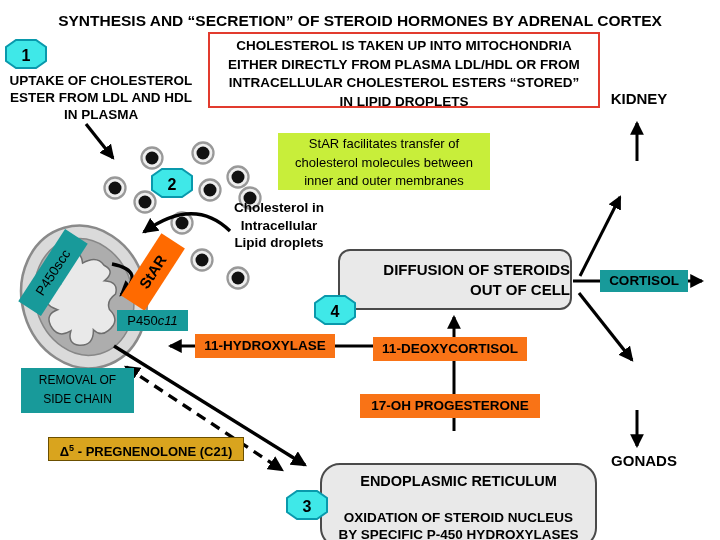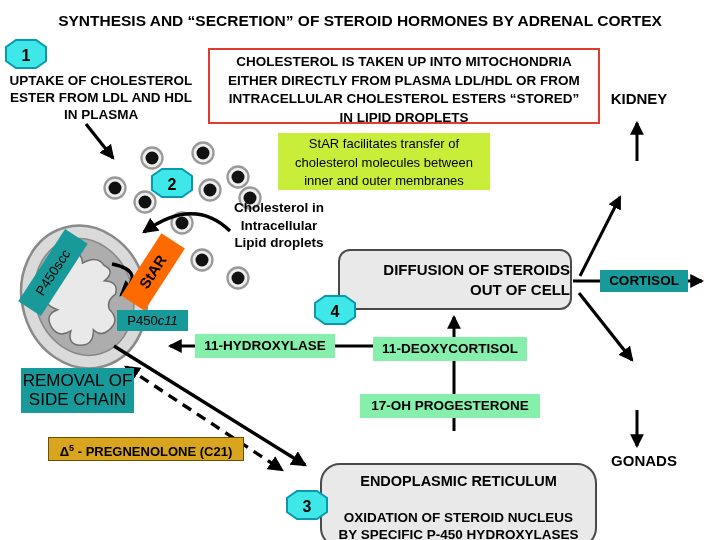--- a/index.html
+++ b/index.html
@@ -5,38 +5,38 @@
   html,body{margin:0;padding:0;background:#fff;}
   #slide{position:relative;width:720px;height:540px;background:#fff;overflow:hidden;
          font-family:"Liberation Sans",sans-serif;color:#000;}
   .abs{position:absolute;}
   .c{text-align:center;}
   .b{font-weight:bold;}
   .pre{white-space:pre-line;}
   #overlay{position:absolute;left:0;top:0;z-index:1;}
   .lbl{position:absolute;z-index:3;box-sizing:border-box;}
   .teal{background:#189A9A;}
-  .green{background:#86efac;}
+  .green{background:#f97316;}
   .grayBox{background:#E9E9E9;border:2px solid #4A4A4A;}
   .badge{position:absolute;z-index:6;width:42px;height:30px;}
   .badge text{font:bold 16px "Liberation Sans",sans-serif;}
   #title{left:0;top:12px;width:720px;font-size:15.5px;}
   #uptake{left:0;top:72px;width:202px;font-size:13.5px;line-height:17px;}
-  #redbox{left:208px;top:48px;width:392px;height:76px;border:2px solid #E23B2E;
+  #redbox{left:208px;top:32px;width:392px;height:76px;border:2px solid #E23B2E;
           font-size:13.5px;line-height:18.5px;padding-top:3px;}
   #kidney{left:598px;top:90px;width:82px;font-size:15px;}
   #starnote{left:278px;top:133px;width:212px;height:57px;background:#C8EE3A;
             font-size:13px;line-height:18.5px;padding-top:2px;}
   #droplets{left:220px;top:199px;width:118px;font-size:13.5px;line-height:17.5px;}
   #p450scc{left:10px;top:259px;width:86px;height:27px;font-size:13.5px;line-height:27px;
            transform:rotate(-57deg);}
   #star{left:116px;top:258px;width:74px;height:28px;font-size:15px;font-weight:600;
         line-height:28px;background:#FF6A00;transform:rotate(-57deg);}
   #p450c11{left:117px;top:310px;width:71px;height:21px;font-size:13px;line-height:21px;}
-  #removal{left:21px;top:368px;width:113px;height:45px;font-size:17px;line-height:19px;padding-top:3px;}
+  #removal{left:21px;top:368px;width:113px;height:45px;font-size:12px;line-height:19px;padding-top:3px;}
   #hydroxylase{left:195px;top:334px;width:140px;height:24px;font-size:13.5px;line-height:24px;}
   #deoxycortisol{left:373px;top:337px;width:154px;height:24px;font-size:13.5px;line-height:24px;}
   #progesterone{left:360px;top:394px;width:180px;height:24px;font-size:13.5px;line-height:24px;}
   #diffusion{left:338px;top:249px;width:234px;height:61px;border-radius:12px;
              font-size:15px;line-height:20px;padding-top:9px;text-align:right;}
   #erbox{left:320px;top:431px;width:277px;height:85px;border-radius:20px;margin-top:32px;}
   #ertitle{left:0;top:8px;width:100%;font-size:14.5px;}
   #erbody{left:0;top:44px;width:100%;font-size:13.5px;line-height:17px;}
   #aldosterone{left:578px;top:163px;width:124px;height:25px;font-size:13.5px;line-height:25px;}
   #cortisol{left:600px;top:270px;width:88px;height:22px;font-size:13.5px;line-height:22px;}

